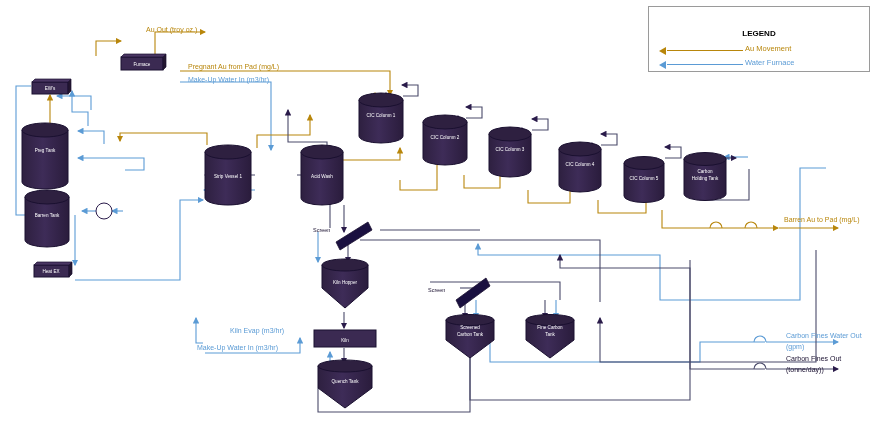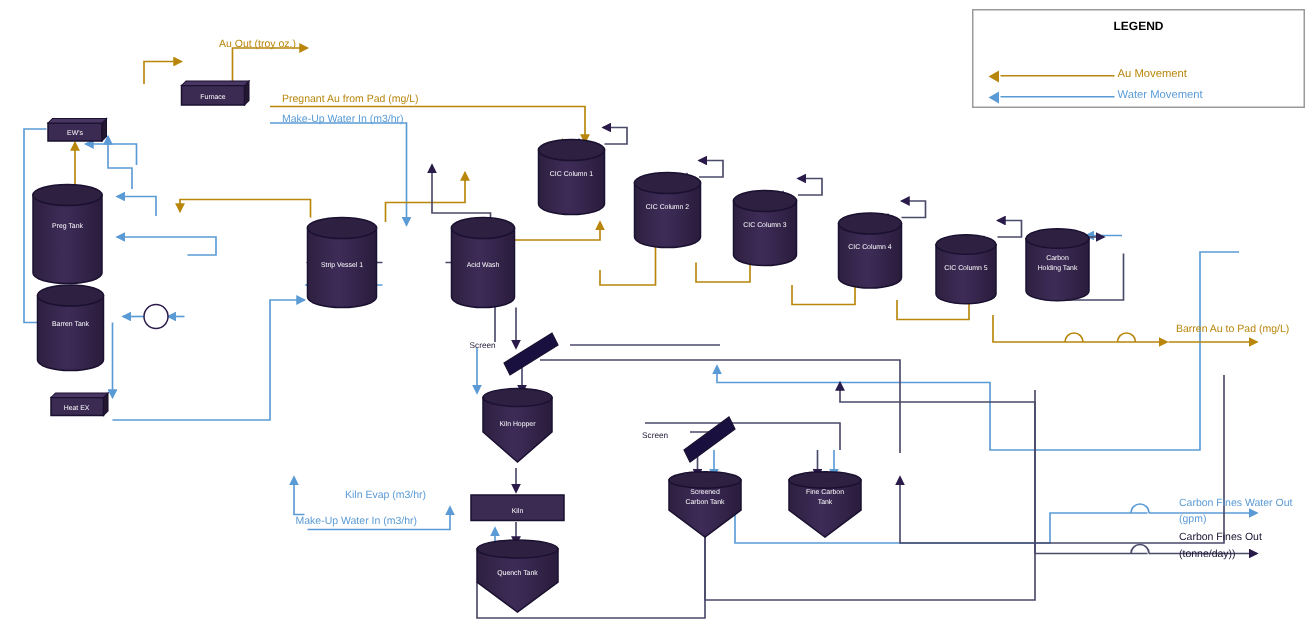--- a/index.html
+++ b/index.html
@@ -6,21 +6,21 @@
   body{font-family:"Liberation Sans",sans-serif;}
   #canvas{position:relative;width:877px;height:427px;background:#ffffff;overflow:hidden;}
   svg#flow{position:absolute;left:0;top:0;width:877px;height:427px;}
   .lbl{position:absolute;white-space:nowrap;font-size:7px;line-height:1.25;}
   .lbl-au{color:#B8860B;text-align:right;}
   .lbl-water{color:#5B9BD5;}
   .lbl-carbon{color:#1A1030;}
   .vessel-text{font-size:4.6px;fill:#ffffff;text-anchor:middle;font-family:"Liberation Sans",sans-serif;}
   .screen-text{font-size:5.5px;fill:#1A1030;font-family:"Liberation Sans",sans-serif;}
   .legend-box{position:absolute;left:648px;top:6px;width:220px;height:64px;border:1px solid #9a9a9a;background:#ffffff;}
-  .legend-title{position:absolute;left:0;top:6px;width:220px;text-align:center;font-size:8px;font-weight:bold;color:#000;}
+  .legend-title{position:absolute;left:0;top:22px;width:220px;text-align:center;font-size:8px;font-weight:bold;color:#000;}
   .legend-row{position:absolute;left:10px;height:12px;width:200px;}
   .legend-label{position:absolute;left:86px;top:-1px;font-size:7.5px;}
   .lg-line{position:absolute;left:8px;top:5px;width:76px;height:1.2px;}
   .lg-arrow{position:absolute;left:0px;top:1.5px;width:0;height:0;border-top:4px solid transparent;border-bottom:4px solid transparent;}
 </style>
 </head>
 <body>
 
 <div id="canvas">
 
@@ -266,21 +266,21 @@
   <div class="legend-box">
     <div class="legend-title">LEGEND</div>
     <div class="legend-row" style="top:38px;">
       <div class="lg-arrow" style="border-right:7px solid #B8860B;"></div>
       <div class="lg-line" style="background:#B8860B;"></div>
       <div class="legend-label lbl-au">Au Movement</div>
     </div>
     <div class="legend-row" style="top:52px;">
       <div class="lg-arrow" style="border-right:7px solid #5B9BD5;"></div>
       <div class="lg-line" style="background:#5B9BD5;"></div>
-      <div class="legend-label lbl-water">Water Movement</div>
+      <div class="legend-label lbl-water">Water Furnace</div>
     </div>
   </div>
 
   <div class="lbl lbl-au" style="left:146px;top:26px;">Au Out (troy oz.)</div>
   <div class="lbl lbl-au" style="left:188px;top:63px;">Pregnant Au from Pad (mg/L)</div>
   <div class="lbl lbl-water" style="left:188px;top:76px;">Make-Up Water In (m3/hr)</div>
   <div class="lbl lbl-au" style="left:784px;top:216px;">Barren Au to Pad (mg/L)</div>
   <div class="lbl lbl-water" style="left:230px;top:327px;">Kiln Evap (m3/hr)</div>
   <div class="lbl lbl-water" style="left:197px;top:344px;">Make-Up Water In (m3/hr)</div>
   <div class="lbl lbl-water" style="left:786px;top:332px;">Carbon Fines Water Out</div>

